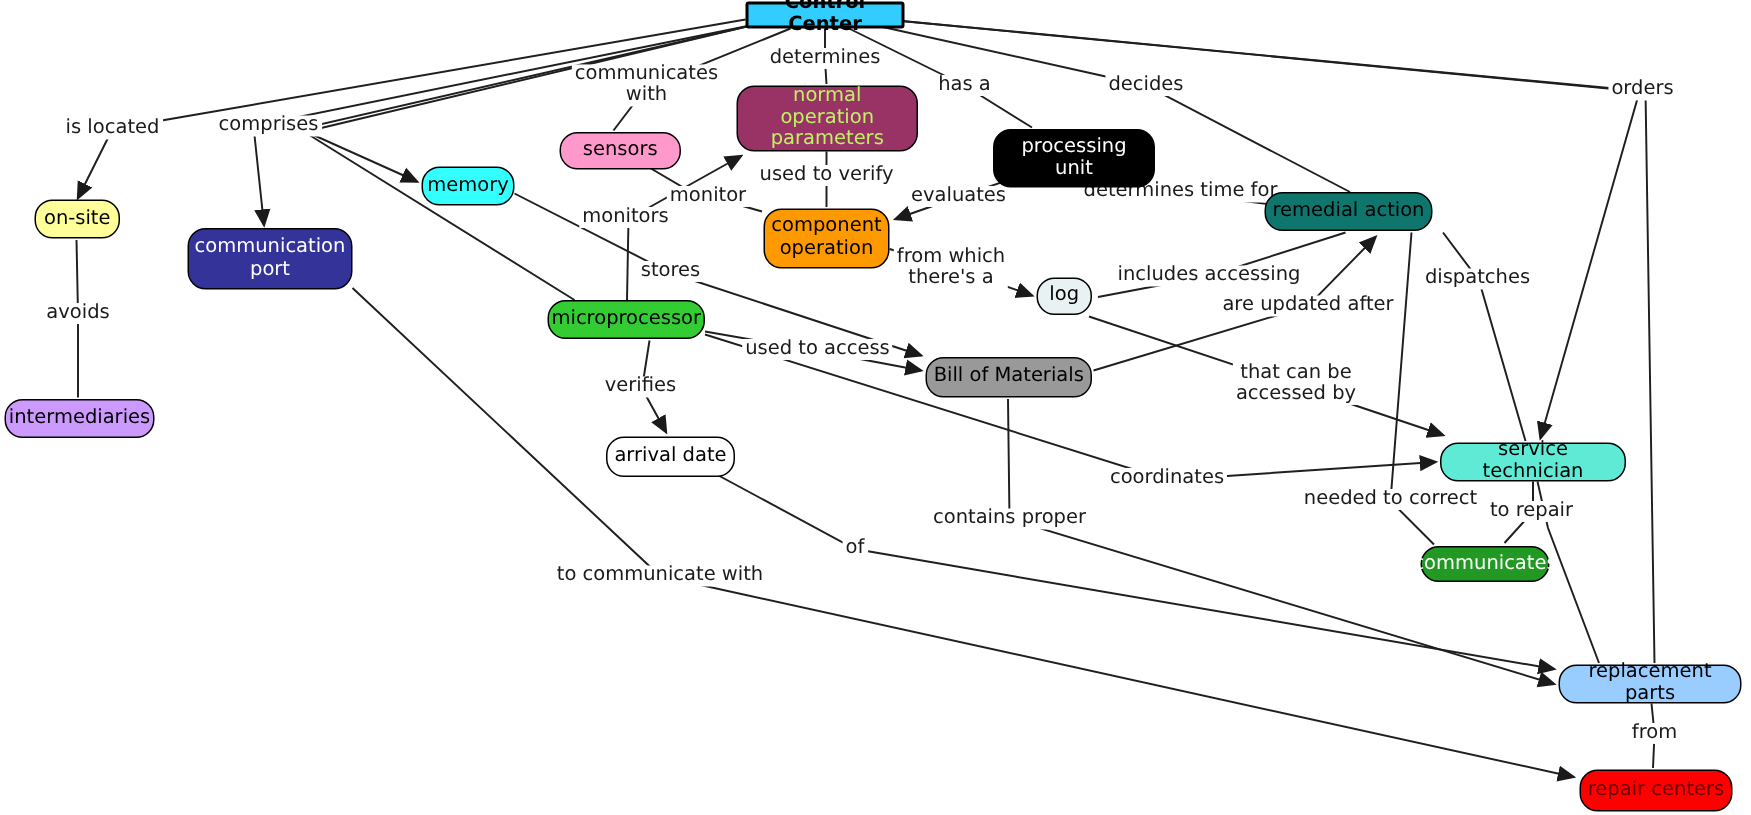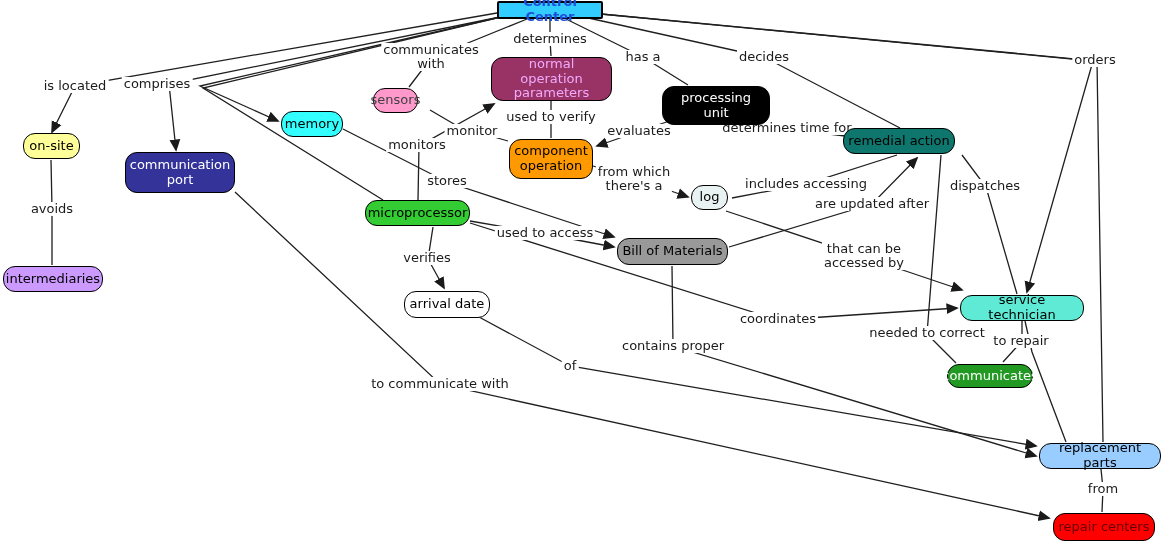--- a/index.html
+++ b/index.html
@@ -78,21 +78,21 @@
         <path d="M 470 223 L 778 320 L 957 308" fill="none" stroke="#1f1f1f" stroke-width="1.3" marker-end="url(#arrowhead)"></path>
         <path d="M 1022 321 L 1022 341 L 1003 362" fill="none" stroke="#1f1f1f" stroke-width="1.3"></path>
         <path d="M 1025 321 L 1032 352 L 1066 442" fill="none" stroke="#1f1f1f" stroke-width="1.3"></path>
         <path d="M 235 192 L 440 384 L 1049 518" fill="none" stroke="#1f1f1f" stroke-width="1.3" marker-end="url(#arrowhead)"></path>
         <path d="M 1101 469 L 1103 489 L 1102 512" fill="none" stroke="#1f1f1f" stroke-width="1.3"></path>
       </g>
   </svg>
   <div id="labels">
       <div class="edge-label" style="left: 75px; top: 86px;">is located</div>
       <div class="edge-label" style="left: 52px; top: 209px;">avoids</div>
-      <div class="edge-label" style="left: 157px; top: 84px;">comprises</div>
+      <div class="edge-label" style="left: 179px; top: 84px;">comprises</div>
       <div class="edge-label" style="left: 431px; top: 57px;">communicates
 with</div>
       <div class="edge-label" style="left: 550px; top: 39px;">determines</div>
       <div class="edge-label" style="left: 643px; top: 57px;">has a</div>
       <div class="edge-label" style="left: 764px; top: 57px;">decides</div>
       <div class="edge-label" style="left: 1095px; top: 60px;">orders</div>
       <div class="edge-label" style="left: 472px; top: 131px;">monitor</div>
       <div class="edge-label" style="left: 417px; top: 145px;">monitors</div>
       <div class="edge-label" style="left: 551px; top: 117px;">used to verify</div>
       <div class="edge-label" style="left: 639px; top: 131px;">evaluates</div>
@@ -109,23 +109,23 @@
       <div class="edge-label" style="left: 864px; top: 256px;">that can be
 accessed by</div>
       <div class="edge-label" style="left: 985px; top: 186px;">dispatches</div>
       <div class="edge-label" style="left: 927px; top: 333px;">needed to correct</div>
       <div class="edge-label" style="left: 778px; top: 319px;">coordinates</div>
       <div class="edge-label" style="left: 1021px; top: 341px;">to repair</div>
       <div class="edge-label" style="left: 440px; top: 384px;">to communicate with</div>
       <div class="edge-label" style="left: 1103px; top: 489px;">from</div>
     </div>
   <div id="nodes">
-      <div class="node square bold" style="left: 497px; top: 1px; width: 106px; height: 18px; background: rgb(51, 204, 255); color: #1d4ed8;">Control Center</div>
-      <div class="node" style="left: 491px; top: 57px; width: 121px; height: 44px; background: rgb(153, 51, 102); color: #f0abfc;">normal operation parameters</div>
-      <div class="node" style="left: 373px; top: 88px; width: 45px; height: 25px; background: rgb(255, 153, 204); color: #404040;">sensors</div>
+      <div class="node square bold" style="left: 497px; top: 1px; width: 106px; height: 18px; background: rgb(51, 204, 255); color: #000000;">Control Center</div>
+      <div class="node" style="left: 491px; top: 57px; width: 121px; height: 44px; background: rgb(153, 51, 102); color: #bef264;">normal operation parameters</div>
+      <div class="node" style="left: 373px; top: 88px; width: 81px; height: 25px; background: rgb(255, 153, 204); color: #000000;">sensors</div>
       <div class="node" style="left: 281px; top: 111px; width: 62px; height: 26px; background: rgb(51, 255, 255); color: rgb(0, 0, 0);">memory</div>
       <div class="node" style="left: 662px; top: 86px; width: 108px; height: 39px; background: rgb(0, 0, 0); color: rgb(255, 255, 255);">processing unit</div>
       <div class="node" style="left: 23px; top: 133px; width: 57px; height: 26px; background: rgb(255, 255, 153); color: rgb(0, 0, 0);">on-site</div>
       <div class="node" style="left: 125px; top: 152px; width: 110px; height: 41px; background: rgb(51, 51, 153); color: rgb(255, 255, 255);">communication port</div>
       <div class="node" style="left: 509px; top: 139px; width: 84px; height: 40px; background: rgb(255, 153, 0); color: rgb(0, 0, 0);">component operation</div>
       <div class="node" style="left: 365px; top: 200px; width: 105px; height: 26px; background: rgb(51, 204, 51); color: rgb(0, 0, 0);">microprocessor</div>
       <div class="node" style="left: 691px; top: 185px; width: 37px; height: 25px; background: rgb(233, 242, 242); color: rgb(0, 0, 0);">log</div>
       <div class="node" style="left: 843px; top: 128px; width: 112px; height: 26px; background: #0f766e; color: rgb(0, 0, 0);">remedial action</div>
       <div class="node" style="left: 617px; top: 238px; width: 111px; height: 27px; background: rgb(153, 153, 153); color: rgb(0, 0, 0);">Bill of Materials</div>
       <div class="node" style="left: 3px; top: 266px; width: 100px; height: 26px; background: rgb(204, 153, 255); color: rgb(0, 0, 0);">intermediaries</div>

